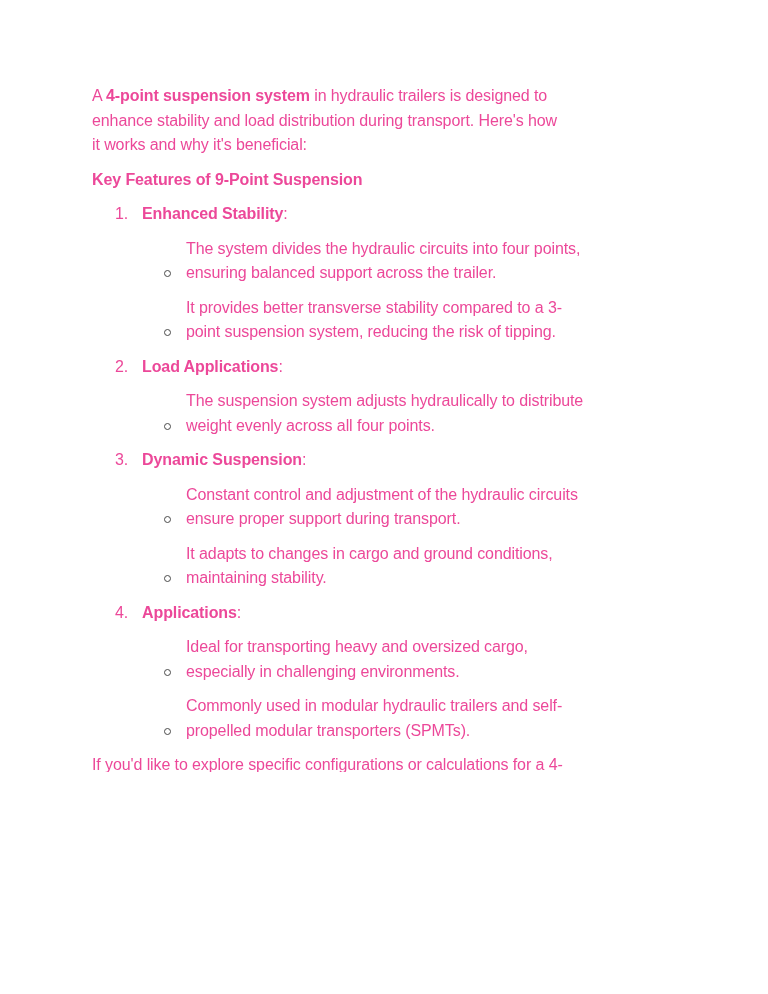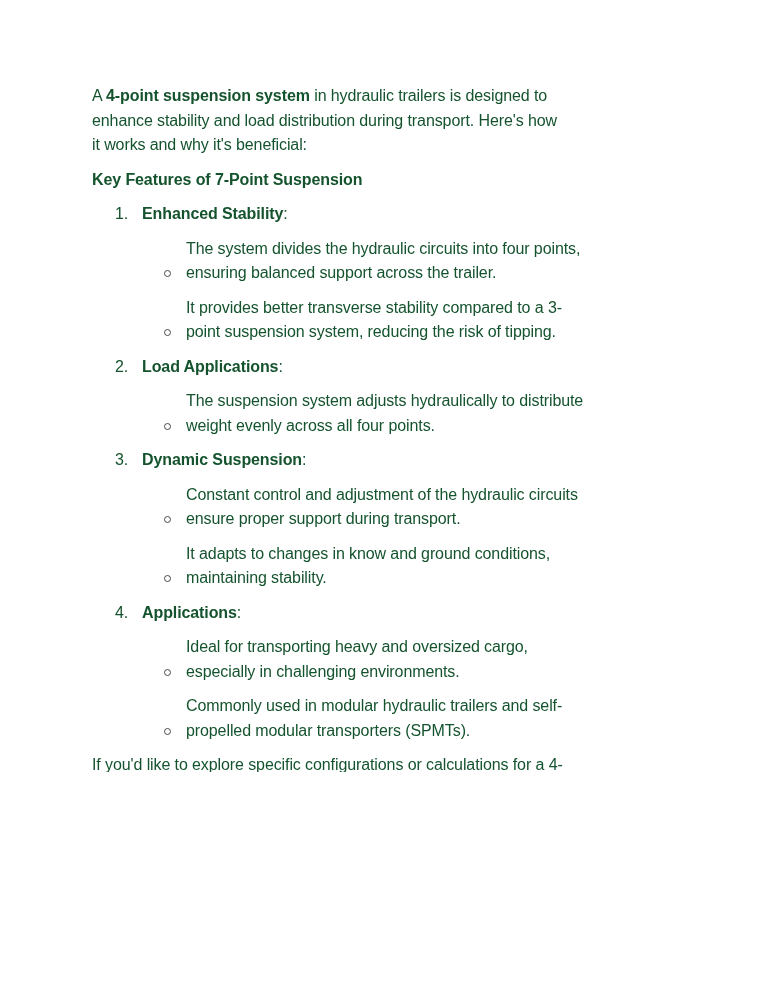--- a/index.html
+++ b/index.html
@@ -3,21 +3,21 @@
 <meta charset="utf-8">
 <style>
   html, body { margin: 0; padding: 0; background: #ffffff; }
   .page {
     position: relative;
     width: 768px;
     height: 772px;
     background: #ffffff;
     overflow: hidden;
     font-family: "Liberation Sans", sans-serif;
-    color: #14532d;
+    color: #ec4899;
   }
   .content {
     position: absolute;
     left: 92px;
     top: 84px;
     width: 592px;
     font-size: 16px;
     line-height: 24.5px;
     letter-spacing: -0.1px;
   }
@@ -52,21 +52,21 @@
 </head>
 <body>
 
 <div class="page">
   <div class="content">
 
     <p class="para"><span>A </span><strong>4-point suspension system</strong><span> in hydraulic trailers is designed to
 enhance stability and load distribution during transport. Here's how
 it works and why it's beneficial:</span></p>
 
-    <p class="heading">Key Features of 7-Point Suspension</p>
+    <p class="heading">Key Features of 9-Point Suspension</p>
 
     <div class="item-title-row">
         <span class="num">1.</span>
         <span><strong>Enhanced Stability</strong><span>:</span></span>
       </div>
     <div class="bullet-row">
         <span class="bullet-marker"></span>
         <span class="bullet-text">The system divides the hydraulic circuits into four points,
 ensuring balanced support across the trailer.</span>
       </div>
@@ -90,21 +90,21 @@
         <span class="num">3.</span>
         <span><strong>Dynamic Suspension</strong><span>:</span></span>
       </div>
     <div class="bullet-row">
         <span class="bullet-marker"></span>
         <span class="bullet-text">Constant control and adjustment of the hydraulic circuits
 ensure proper support during transport.</span>
       </div>
     <div class="bullet-row">
         <span class="bullet-marker"></span>
-        <span class="bullet-text">It adapts to changes in know and ground conditions,
+        <span class="bullet-text">It adapts to changes in cargo and ground conditions,
 maintaining stability.</span>
       </div>
 
     <div class="item-title-row">
         <span class="num">4.</span>
         <span><strong>Applications</strong><span>:</span></span>
       </div>
     <div class="bullet-row">
         <span class="bullet-marker"></span>
         <span class="bullet-text">Ideal for transporting heavy and oversized cargo,

